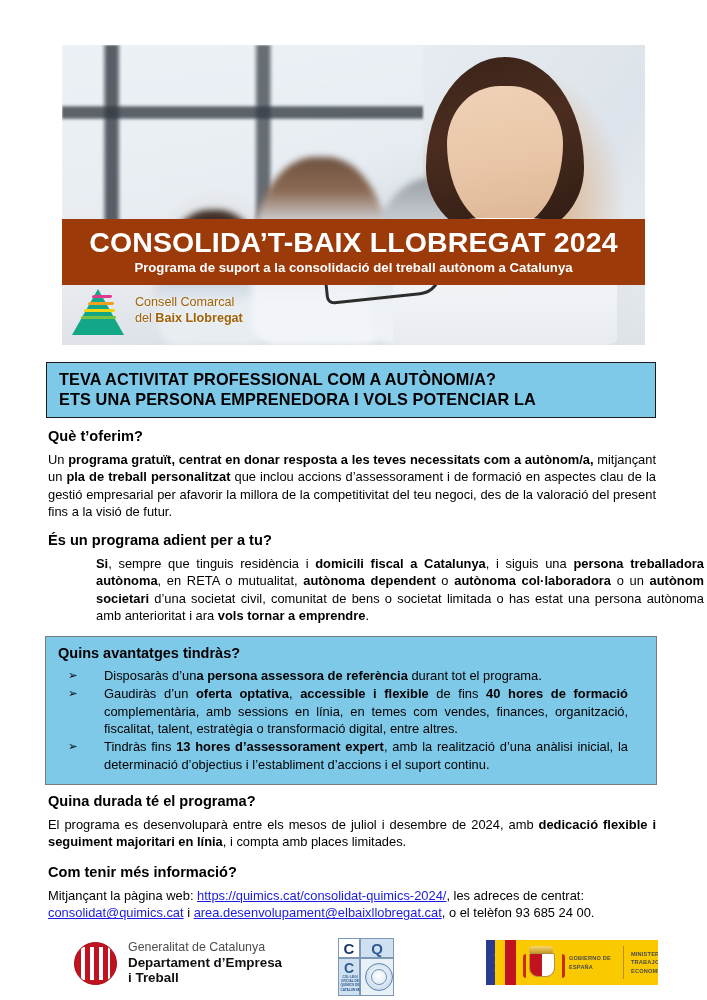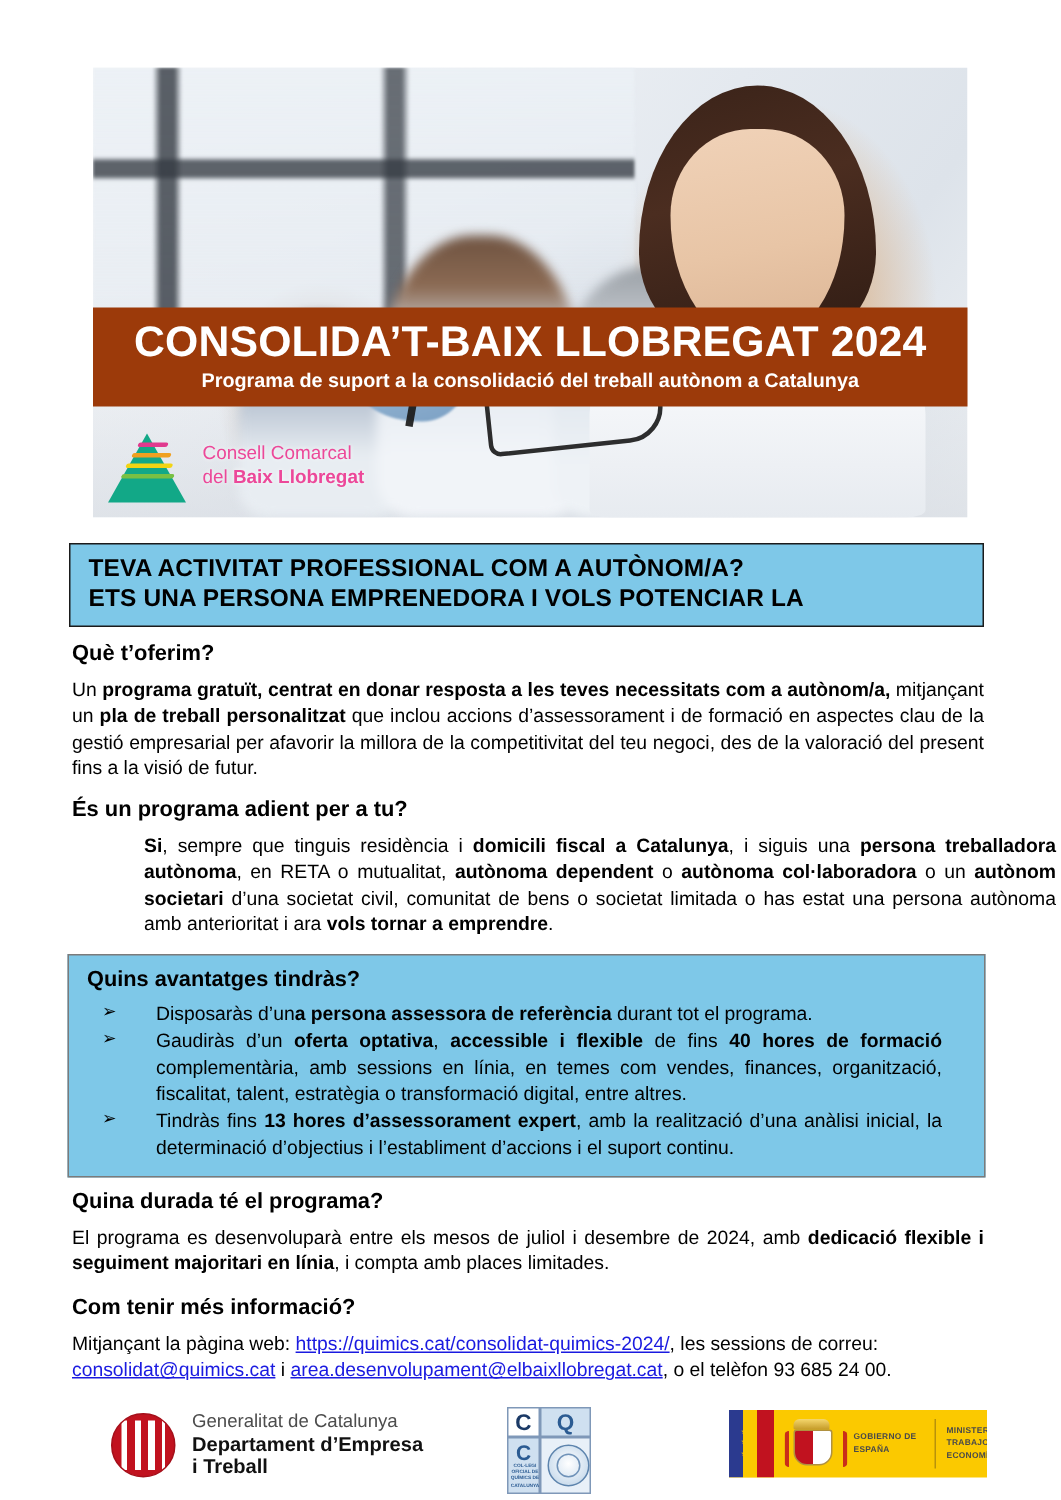--- a/index.html
+++ b/index.html
@@ -125,21 +125,21 @@
     left: -48px; top: -48px;
     width: 5px; height: 66px;
     background: #1b1b1b;
     transform: rotate(16deg);
   }
 
   
   .banner {
     position: absolute;
     left: 62px;
-    top: 205px;
+    top: 219px;
     width: 583px;
     box-sizing: border-box;
     background: #9c3a0a;
     padding: 8px 10px 9px 10px;
     text-align: center;
   }
   .banner-title {
     color: #ffffff;
     font-size: 28.5px;
     font-weight: bold;
@@ -185,21 +185,21 @@
     position: absolute;
     height: 3px;
     border-radius: 2px;
     transform: skewX(-16deg);
   }
   .cc-mark .s1 { left: 22px; top: 10px; width: 20px; background: #e03a8e; }
   .cc-mark .s2 { left: 18px; top: 17px; width: 26px; background: #f0a020; }
   .cc-mark .s3 { left: 14px; top: 24px; width: 31px; background: #f2d413; }
   .cc-mark .s4 { left: 11px; top: 31px; width: 35px; background: #79c043; }
   .cc-text {
-    color: #ec4899;
+    color: #a16207;
     font-size: 12.6px;
     line-height: 1.26;
     text-shadow: 0 0 3px rgba(255,255,255,.85);
   }
   .cc-text b { font-weight: bold; }
 
   
   .title-box {
     position: absolute;
     left: 46px;
@@ -544,21 +544,21 @@
           <span class="adv-text">Tindràs fins <b>13 hores d’assessorament expert</b>, amb la realització d’una anàlisi inicial, la determinació d’objectius i l’establiment d’accions i el suport continu.</span>
         </li>
       </ul>
   </div>
 
   <div class="sect-h" id="sect3-h">Quina durada té el programa?</div>
   <div class="para" id="sect3-p">El programa es desenvoluparà entre els mesos de juliol i desembre de 2024, amb <b>dedicació flexible i seguiment majoritari en línia</b>, i compta amb places limitades.</div>
 
   <div class="sect-h" id="sect4-h">Com tenir més informació?</div>
   <div class="para" id="sect4-p">
-    <span>Mitjançant la pàgina web: </span><a class="lnk" href="#">https://quimics.cat/consolidat-quimics-2024/</a><span>, les sessions de correu: </span><a class="lnk" href="#">consolidat@quimics.cat</a><span> i </span><a class="lnk" href="#">area.desenvolupament@elbaixllobregat.cat</a><span>, o el telèfon 93 685 24 00.</span>
+    <span>Mitjançant la pàgina web: </span><a class="lnk" href="#">https://quimics.cat/consolidat-quimics-2024/</a><span>, les adreces de centrat: </span><a class="lnk" href="#">consolidat@quimics.cat</a><span> i </span><a class="lnk" href="#">area.desenvolupament@elbaixllobregat.cat</a><span>, o el telèfon 93 685 24 00.</span>
   </div>
 
   <div class="footer">
 
     <div class="gencat">
       <div class="gencat-shield">
         <div class="bars"></div>
       </div>
       <div class="gencat-txt">
         <div class="gencat-l1">Generalitat de Catalunya</div>

